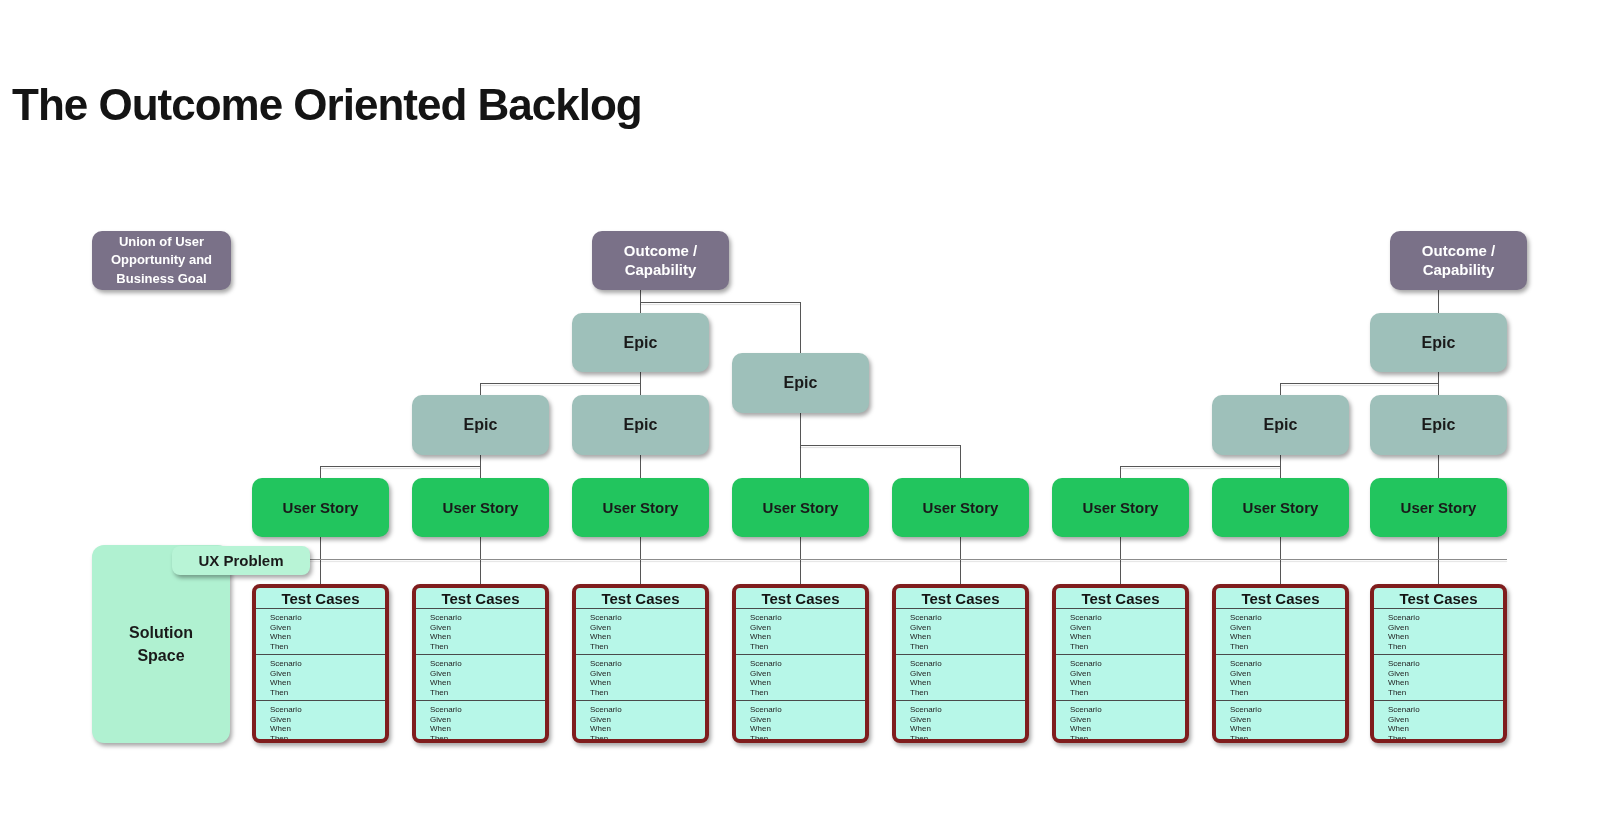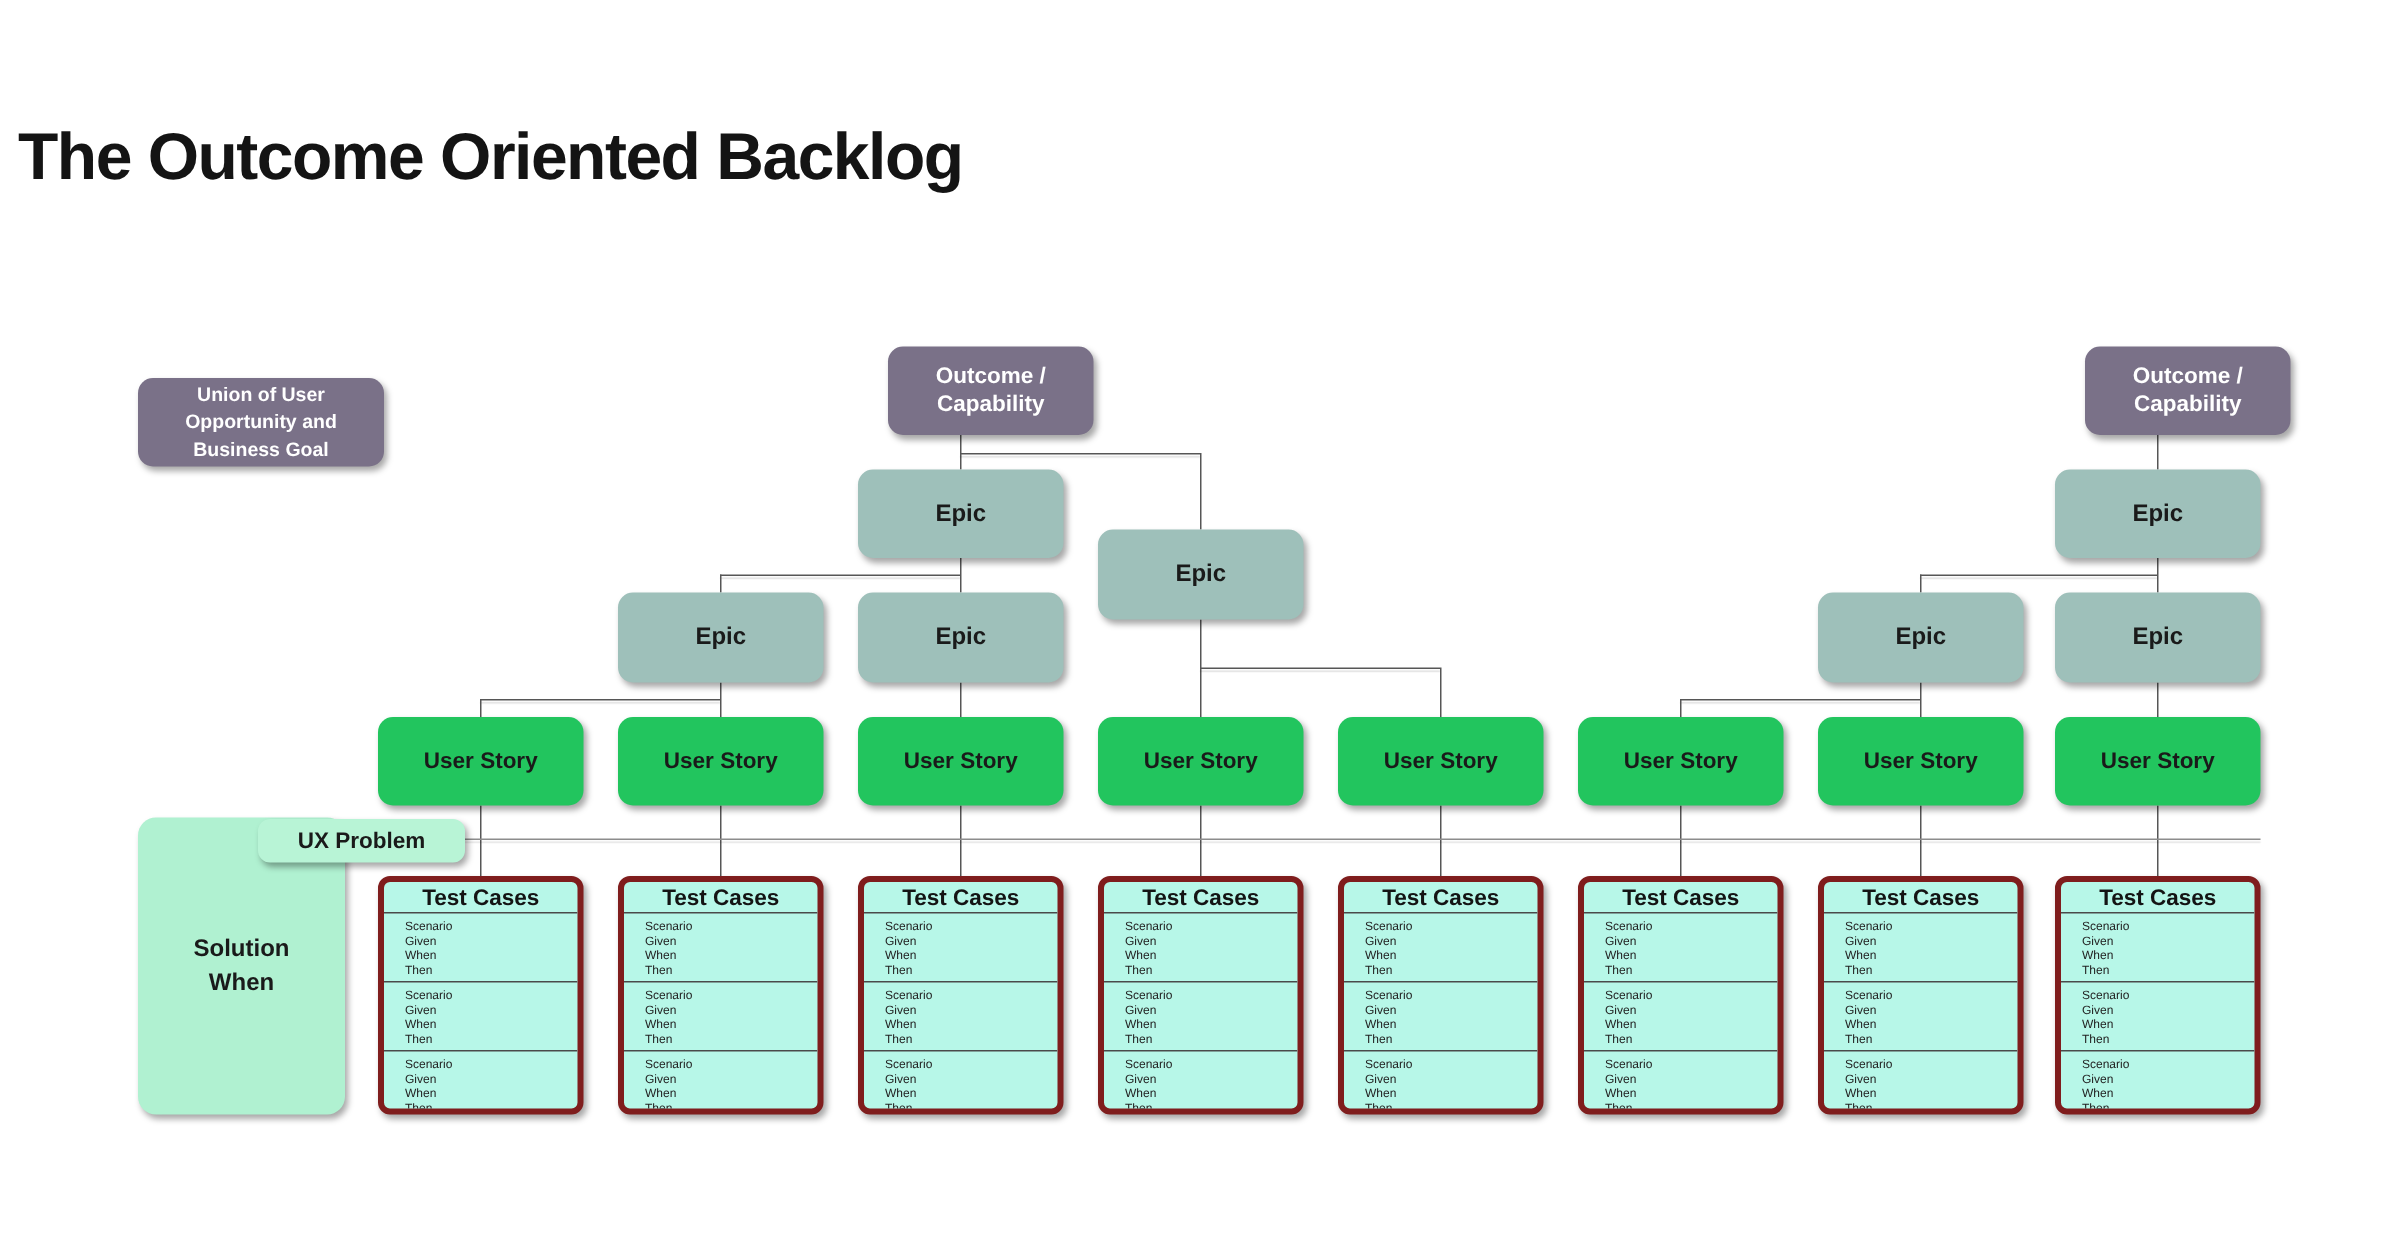--- a/index.html
+++ b/index.html
@@ -15,21 +15,21 @@
   
   .node {
     position:absolute; box-sizing:border-box;
     display:flex; align-items:center; justify-content:center;
     text-align:center; font-weight:bold; color:#1a1a1a;
     border-radius:10px; box-shadow:2px 3px 4px rgba(0,0,0,.35);
     z-index:2;
   }
   .w  { width:137px; }
   .oc    { background:#7a7188; color:#ffffff; font-size:15px; height:59px; line-height:1.25; padding:0 14px;margin-left:20px; }
-  .union { background:#7a7188; color:#ffffff; font-size:13px; height:59px; width:164px; line-height:1.4; padding:0 6px;margin-top:21px; }
+  .union { background:#7a7188; color:#ffffff; font-size:13px; height:59px; width:139px; line-height:1.4; padding:0 6px; }
   .epic  { background:#9ec0ba; font-size:16px; height:60px; }
   .epic-r1 { height:59px; }
   .us    { background:#22c55e; font-size:15px; height:59px; }
   .problem  { background:linear-gradient(#9dbdb8,#a9e3c2); width:138px; height:200px; font-size:16px; line-height:1.45; border-radius:12px; }
   .solution { background:#b0f1d1; width:138px; height:198px; font-size:16px; line-height:1.45; border-radius:12px; }
   .narrow { display:inline-block; width:80px; }
   .ux    { background:#b8f4d6; width:138px; height:29px; font-size:15px; border-radius:8px; z-index:3; }
 
   
   .tc {
@@ -89,21 +89,21 @@
   <div class="vl" style="left:800px;top:537px;height:47px"></div>
   <div class="vl" style="left:960px;top:537px;height:47px"></div>
   <div class="vl" style="left:1120px;top:537px;height:47px"></div>
   <div class="vl" style="left:1280px;top:537px;height:47px"></div>
   <div class="vl" style="left:1438px;top:537px;height:47px"></div>
 
   <div class="uxline" style="left:310px;top:559px;width:1197px"></div>
 
   <div class="node union" style="left:92px;top:231px">Union of User Opportunity and Business Goal</div>
   <div class="node solution" style="left:92px;top:545px">
-    <span class="narrow">Solution When</span>
+    <span class="narrow">Solution Space</span>
   </div>
   <div class="node ux" style="left:172px;top:546px">UX Problem</div>
 
   <div class="node oc w" style="left:572px;top:231px">Outcome / Capability</div>
   <div class="node epic epic-r1 w" style="left:572px;top:313px">Epic</div>
   <div class="node epic w" style="left:732px;top:353px">Epic</div>
   <div class="node epic w" style="left:412px;top:395px">Epic</div>
   <div class="node epic w" style="left:572px;top:395px">Epic</div>
 
   <div class="node oc w" style="left:1370px;top:231px">Outcome / Capability</div>

